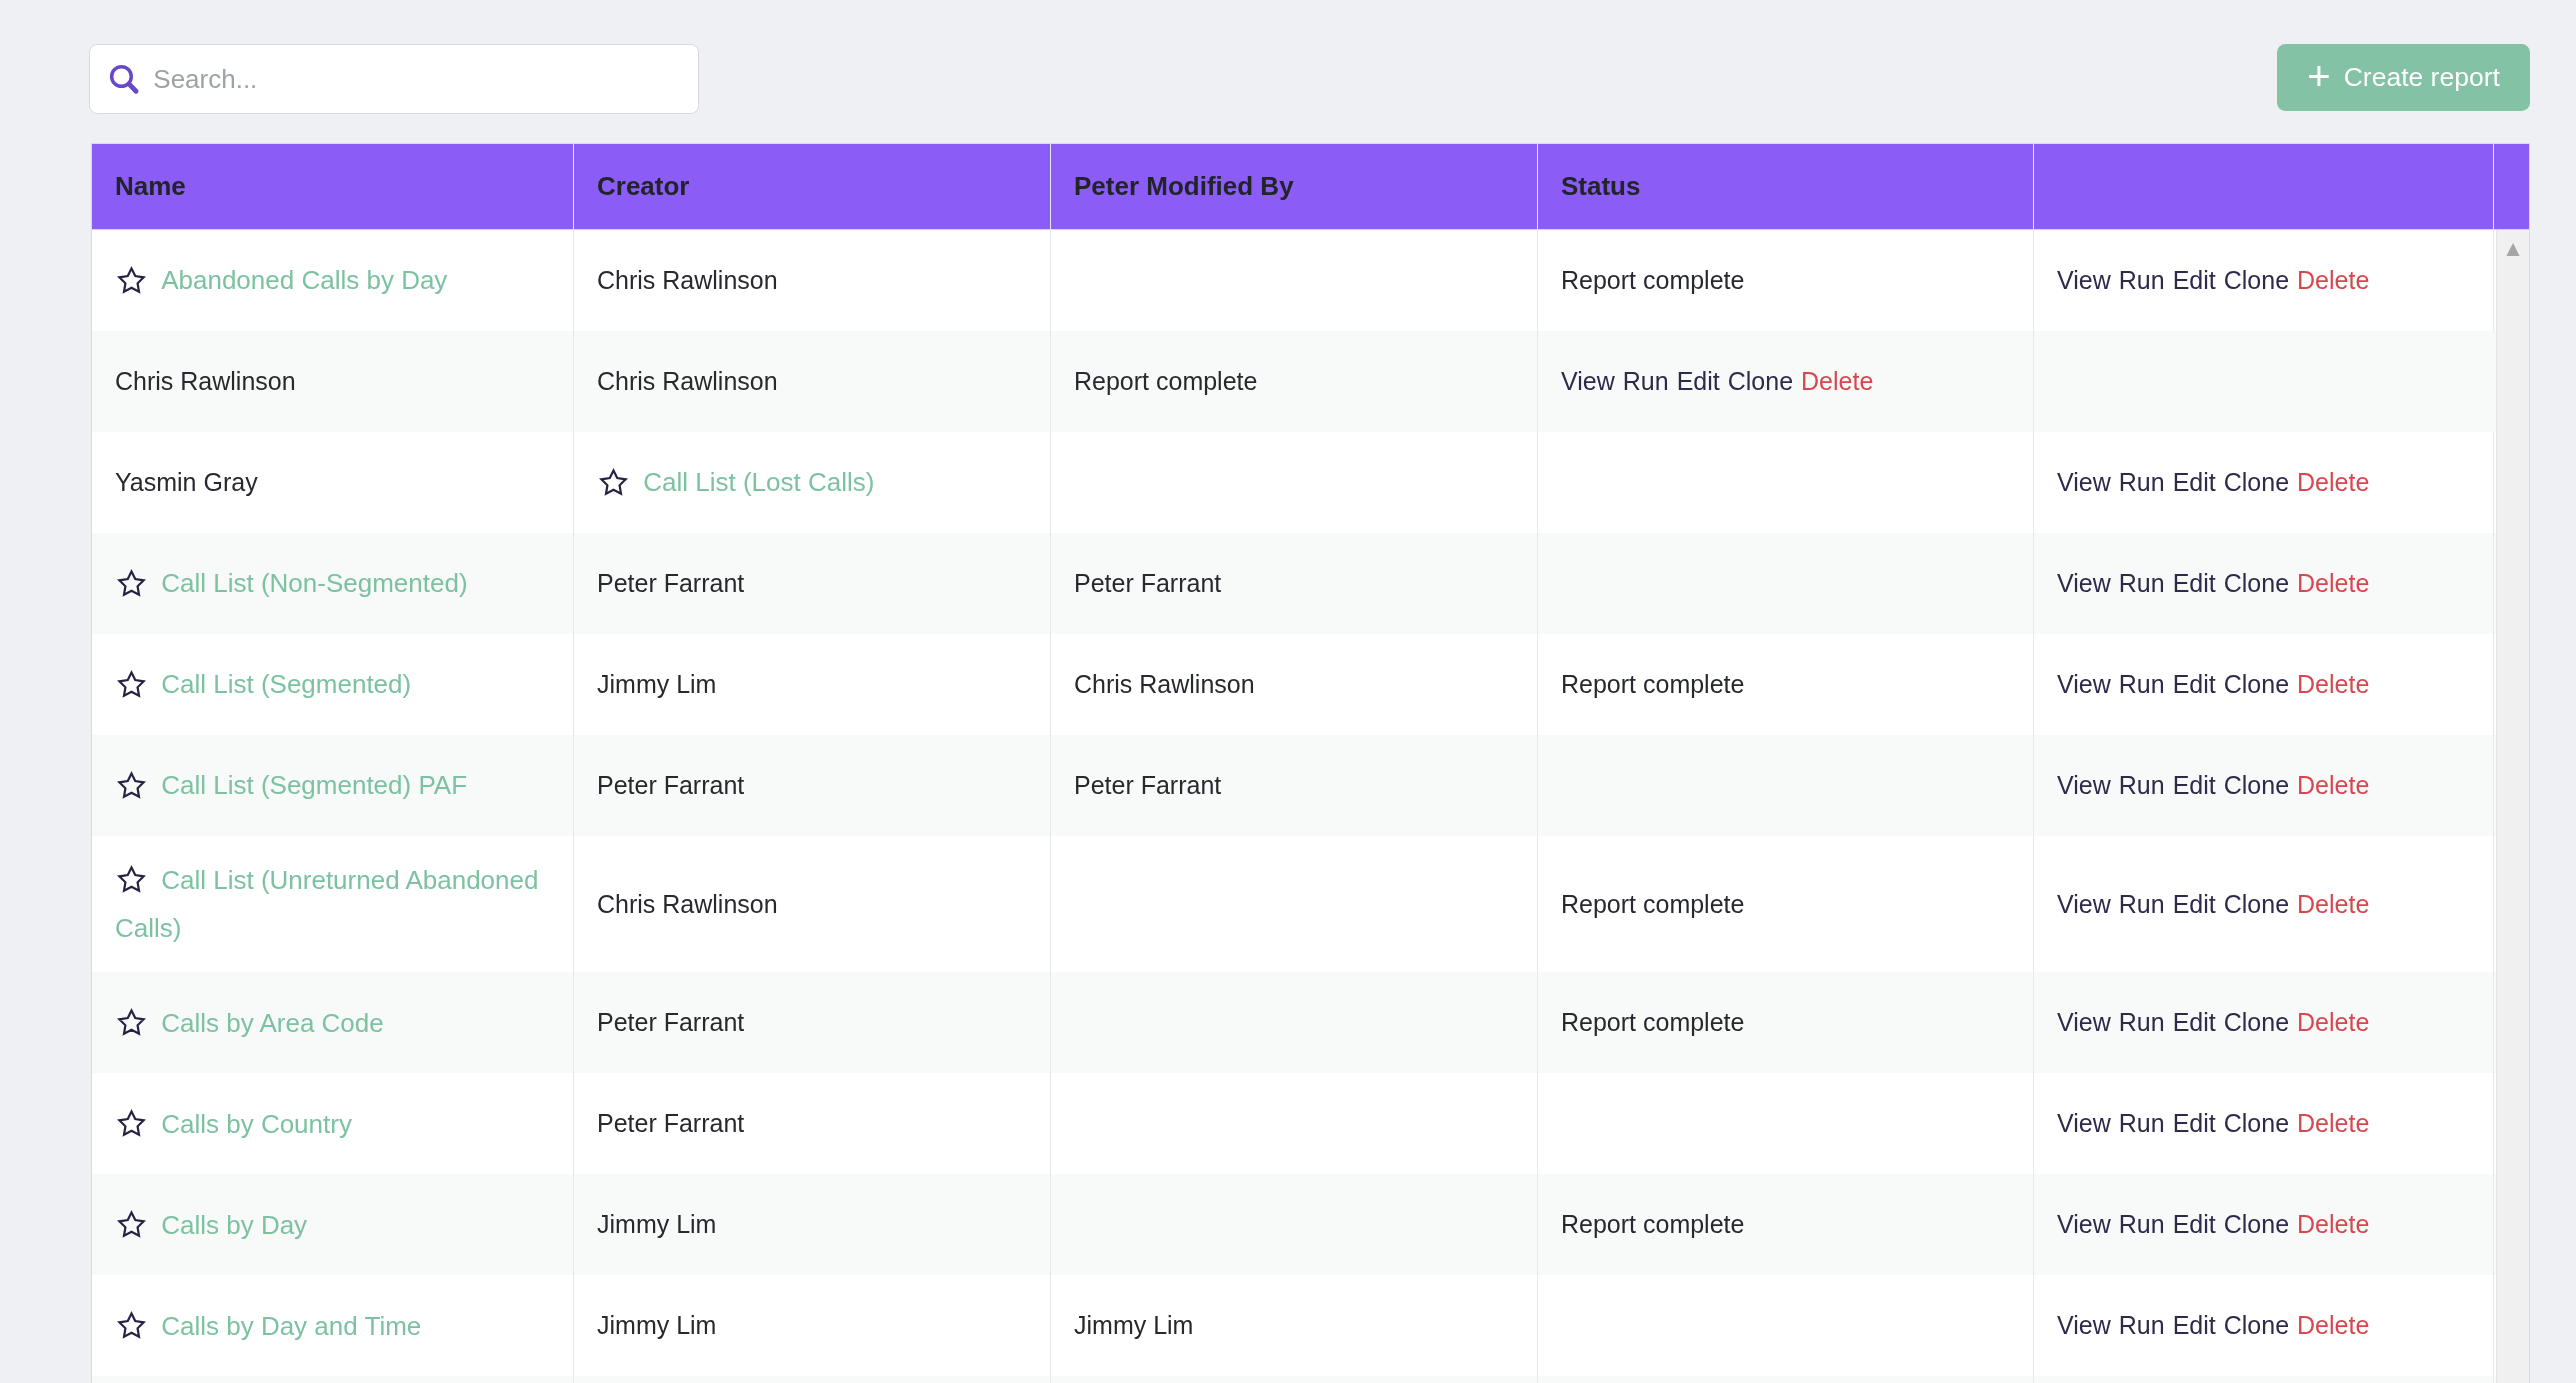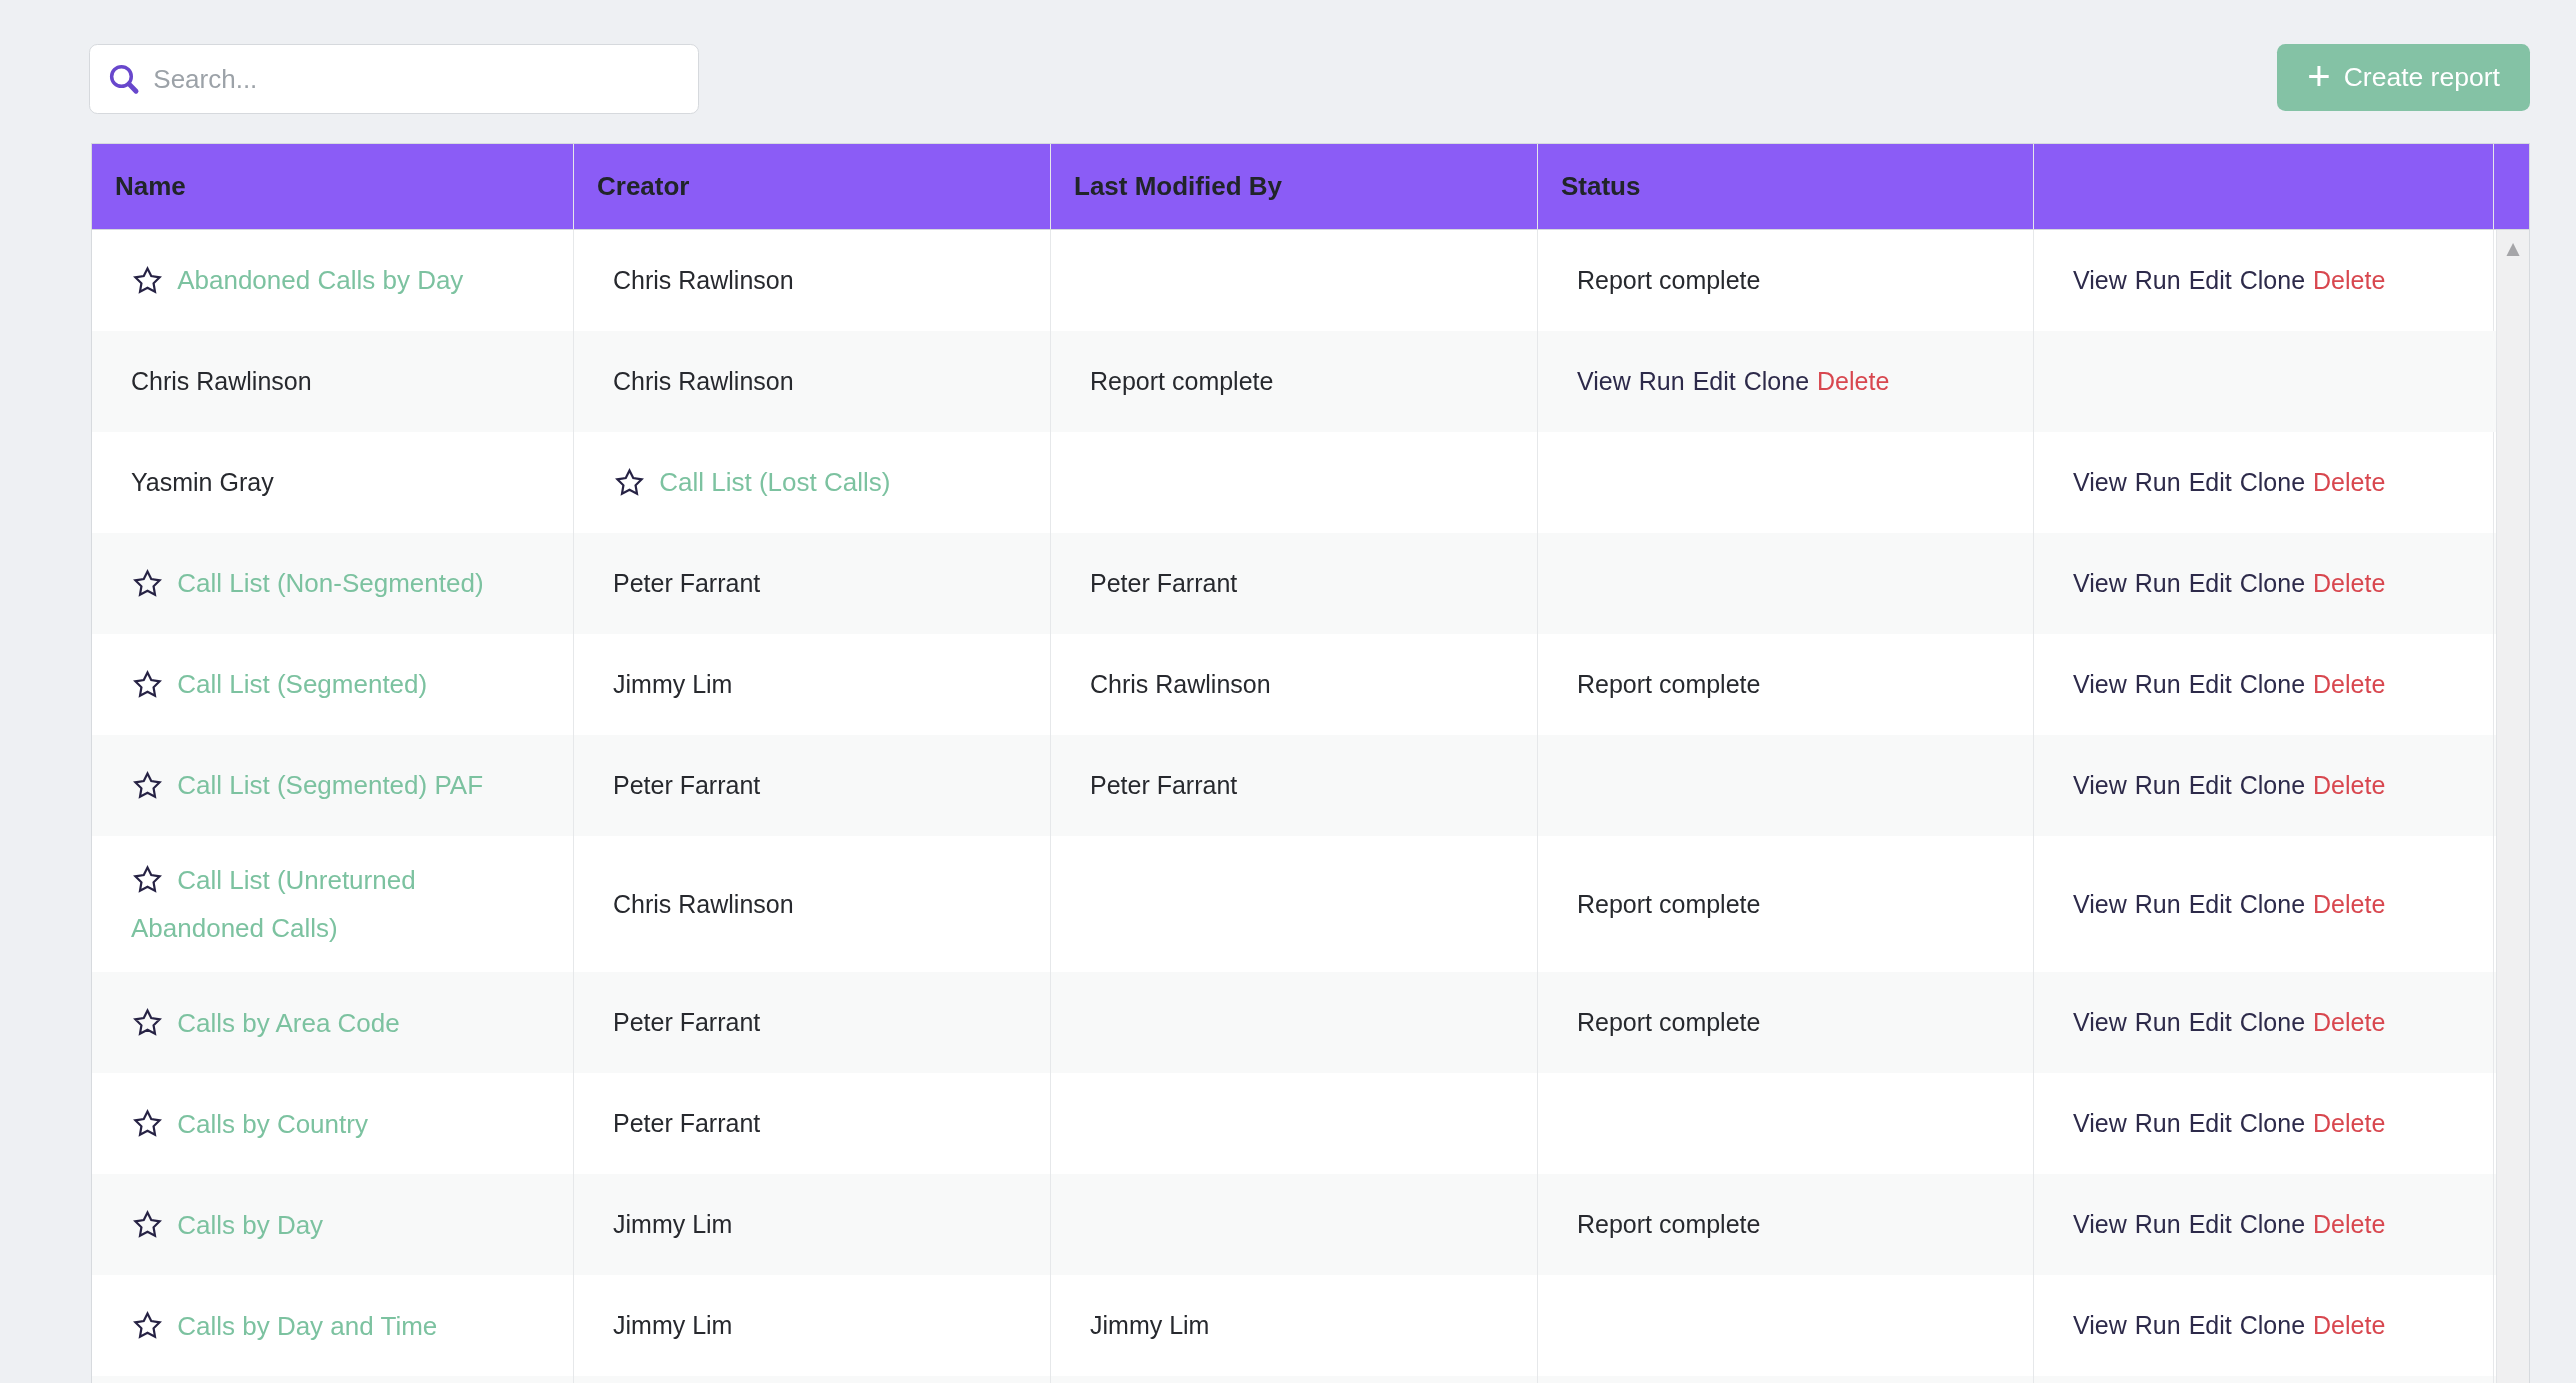--- a/index.html
+++ b/index.html
@@ -73,21 +73,20 @@
     background:#ffffff;
   }
   .rows .row:nth-child(even) { background:#f8f9f9; }
 
   .cell {
     display:flex; align-items:center;
     padding:0 31px 0 23px; box-sizing:border-box;
     font-size:25px; color:#27292e;
     border-right:1.7px solid #e6e8ea;
     overflow:hidden;
-    margin-left:16px;
   }
   .cell-name {
     flex-direction:column; align-items:flex-start; justify-content:center;
     padding-top:20px; padding-bottom:20px;
     line-height:1.85;
   }
   .name-inner { display:block; }
   .star {
     width:33px; height:31px; display:inline-block;
     vertical-align:middle; margin-right:13.2px; margin-top:-5px;
@@ -131,21 +130,21 @@
 
 <button class="create-btn">
   <span class="plus">+</span>
   <span>Create report</span>
 </button>
 
 <div class="card">
   <div class="thead">
     <div class="th">Name</div>
     <div class="th">Creator</div>
-    <div class="th">Last Modified By</div>
+    <div class="th">Peter Modified By</div>
     <div class="th">Status</div>
     <div class="th"></div>
     <div class="th"></div>
   </div>
   <div class="tbody">
     <div class="rows" id="rows">
   <div class="row">
     <div class="cell cell-name">
       <div class="name-inner">
         <svg class="star" viewBox="0 0 24 24" fill="none" aria-hidden="true">

